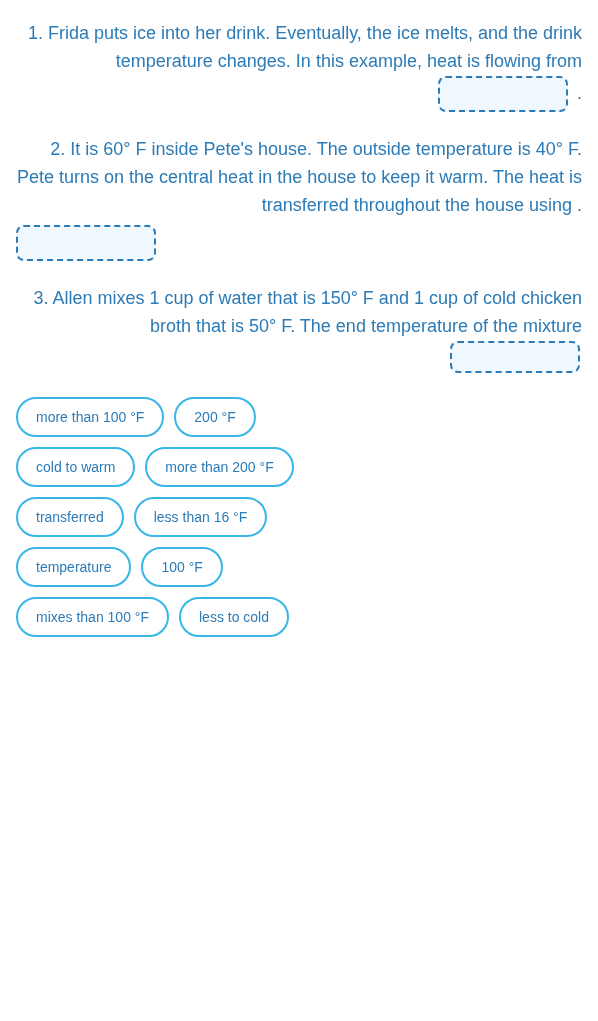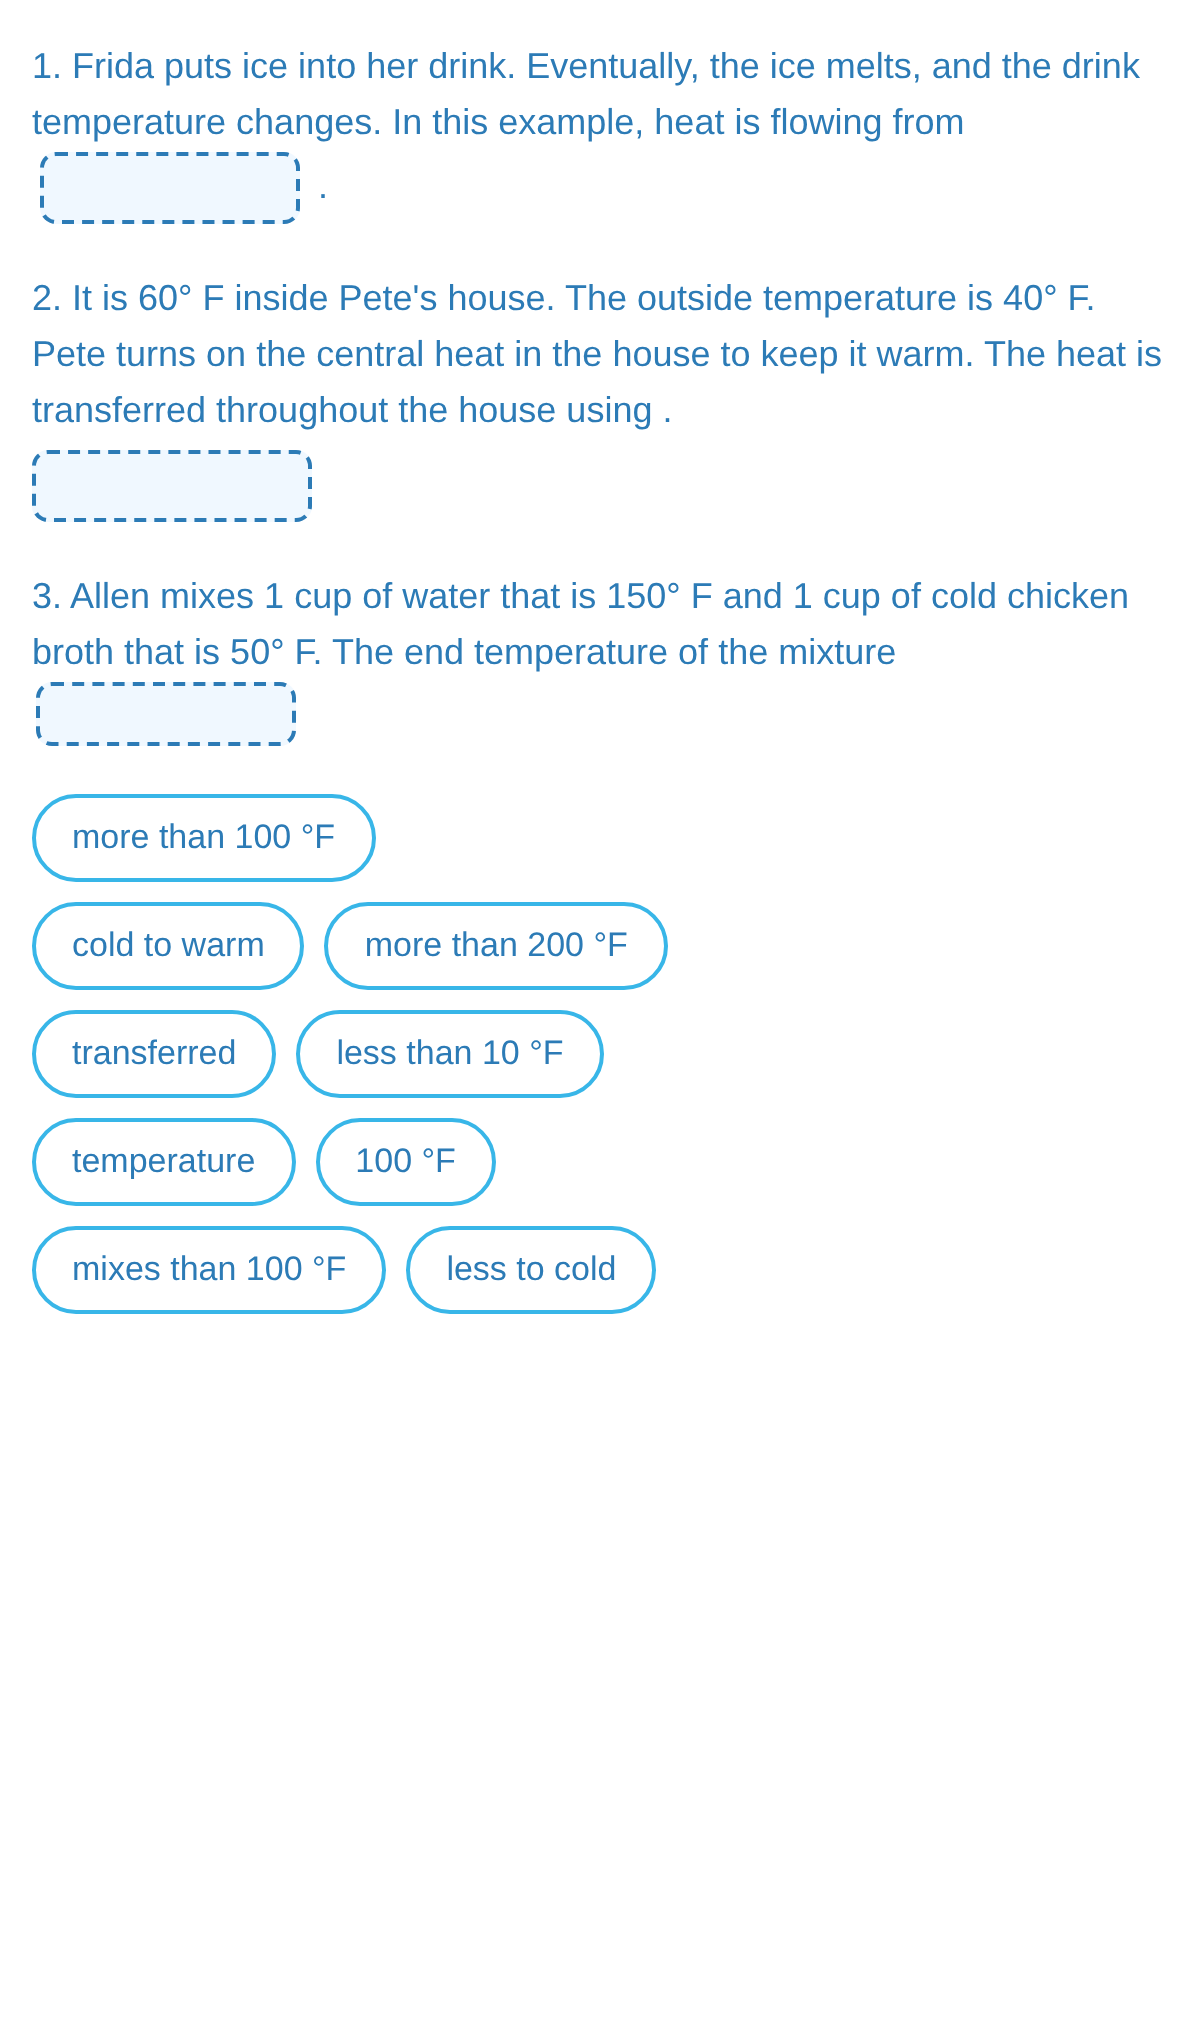--- a/index.html
+++ b/index.html
@@ -14,20 +14,21 @@
       background: #ffffff;
       font-family: Arial, sans-serif;
       font-size: 18px;
       color: #2c7bb6;
       padding: 20px 16px;
     }
 
     .question-block {
       margin-bottom: 24px;
       line-height: 1.55;
+      text-align: right;
     }
 
     .question-text {
       color: #2c7bb6;
       font-size: 18px;
       line-height: 1.55;
     }
 
     .blank-box {
       display: inline-block;
@@ -63,21 +64,21 @@
 
     .chip {
       display: inline-flex;
       align-items: center;
       justify-content: center;
       padding: 10px 18px;
       border: 2.5px solid #38b6e8;
       border-radius: 24px;
       background: #ffffff;
       color: #2c7bb6;
-      font-size: 17px;
+      font-size: 14px;
       font-weight: 500;
       cursor: pointer;
       white-space: nowrap;
     }
 
     .question-3-text {
       color: #2c7bb6;
       font-size: 18px;
       line-height: 1.55;
     }
@@ -114,37 +115,40 @@
   <span class="inline-blank"></span>
   </span>
 </div>
 
 <div class="answer-chips-section">
 
   <div class="chips-row">
     <div class="chip">
       <span>more than 100 °F</span>
     </div>
+    <div class="chip">
+      <span>200 °F</span>
+    </div>
   </div>
 
   <div class="chips-row">
     <div class="chip">
       <span>cold to warm</span>
     </div>
     <div class="chip">
       <span>more than 200 °F</span>
     </div>
   </div>
 
   <div class="chips-row">
     <div class="chip">
       <span>transferred</span>
     </div>
     <div class="chip">
-      <span>less than 10 °F</span>
+      <span>less than 16 °F</span>
     </div>
   </div>
 
   <div class="chips-row">
     <div class="chip">
       <span>temperature</span>
     </div>
     <div class="chip">
       <span>100 °F</span>
     </div>

